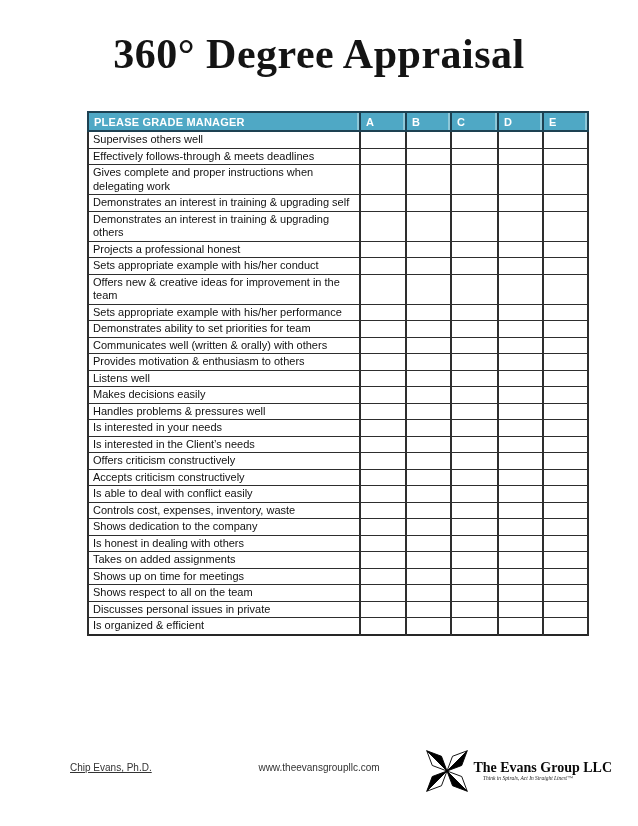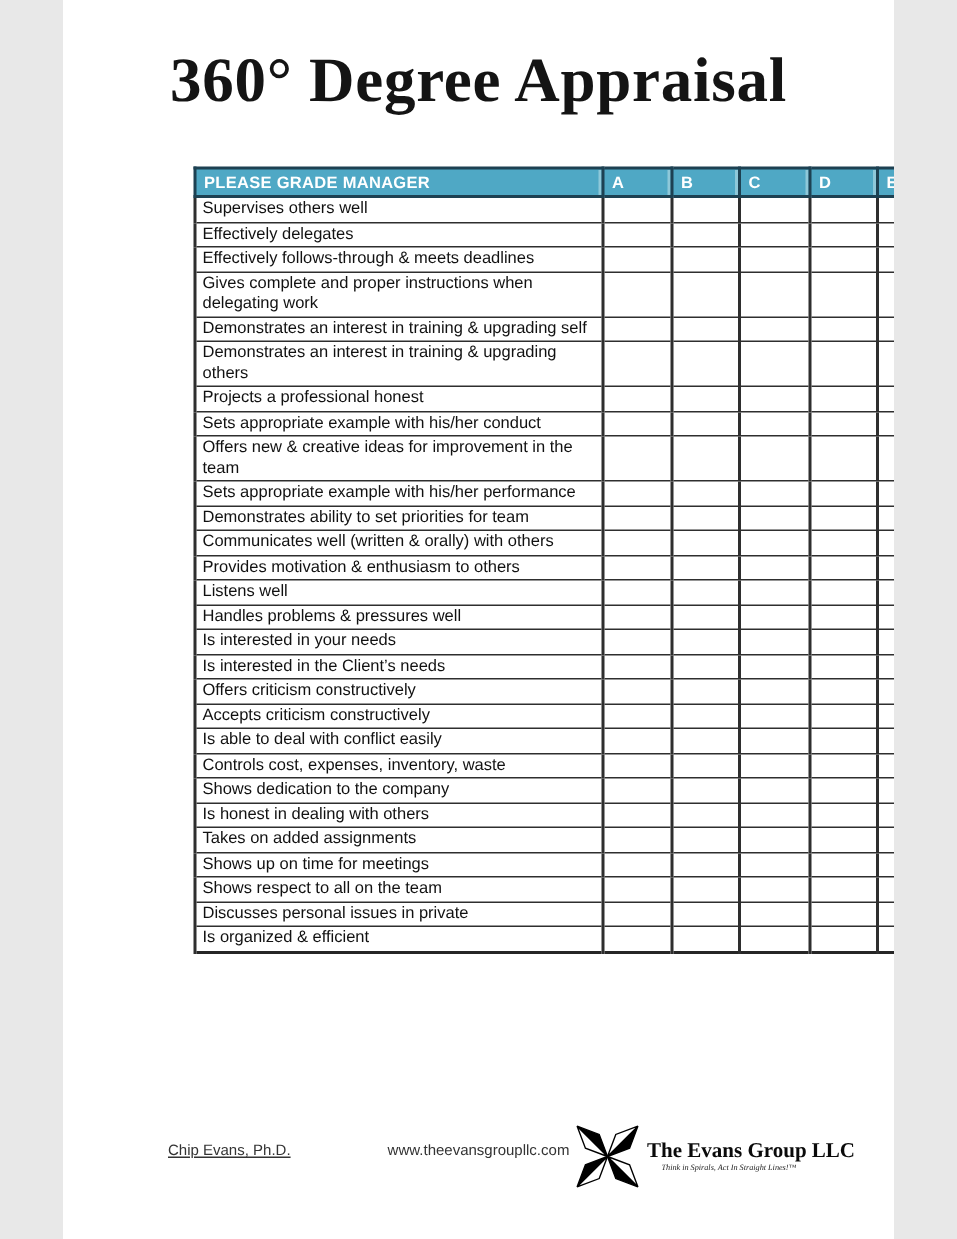--- a/index.html
+++ b/index.html
@@ -1,19 +1,19 @@
 <!DOCTYPE html>
 <html><head>
 <meta charset="utf-8">
 <style>
   * { margin: 0; padding: 0; box-sizing: border-box; }
   html, body { background: #e8e8e8; }
   .page {
     position: relative;
-    width: 554px;
+    width: 638px;
     height: 826px;
     margin: 0 auto;
     background: #ffffff;
     font-family: "Liberation Sans", sans-serif;
     overflow: hidden;
   }
   .doc-title {
     margin-top: 30px;
     text-align: center;
     font-family: "Liberation Serif", serif;
@@ -144,28 +144,20 @@
       <tbody>
           <tr>
             <td class="criteria">Supervises others well</td>
             <td class="rating"></td>
             <td class="rating"></td>
             <td class="rating"></td>
             <td class="rating"></td>
             <td class="rating"></td>
           </tr>
           <tr>
-            <td class="criteria">Effectively delegates</td>
-            <td class="rating"></td>
-            <td class="rating"></td>
-            <td class="rating"></td>
-            <td class="rating"></td>
-            <td class="rating"></td>
-          </tr>
-          <tr>
             <td class="criteria">Effectively follows-through &amp; meets deadlines</td>
             <td class="rating"></td>
             <td class="rating"></td>
             <td class="rating"></td>
             <td class="rating"></td>
             <td class="rating"></td>
           </tr>
           <tr>
             <td class="criteria">Gives complete and proper instructions when delegating work</td>
             <td class="rating"></td>
@@ -241,20 +233,28 @@
           <tr>
             <td class="criteria">Provides motivation &amp; enthusiasm to others</td>
             <td class="rating"></td>
             <td class="rating"></td>
             <td class="rating"></td>
             <td class="rating"></td>
             <td class="rating"></td>
           </tr>
           <tr>
             <td class="criteria">Listens well</td>
+            <td class="rating"></td>
+            <td class="rating"></td>
+            <td class="rating"></td>
+            <td class="rating"></td>
+            <td class="rating"></td>
+          </tr>
+          <tr>
+            <td class="criteria">Makes decisions easily</td>
             <td class="rating"></td>
             <td class="rating"></td>
             <td class="rating"></td>
             <td class="rating"></td>
             <td class="rating"></td>
           </tr>
           <tr>
             <td class="criteria">Handles problems &amp; pressures well</td>
             <td class="rating"></td>
             <td class="rating"></td>

